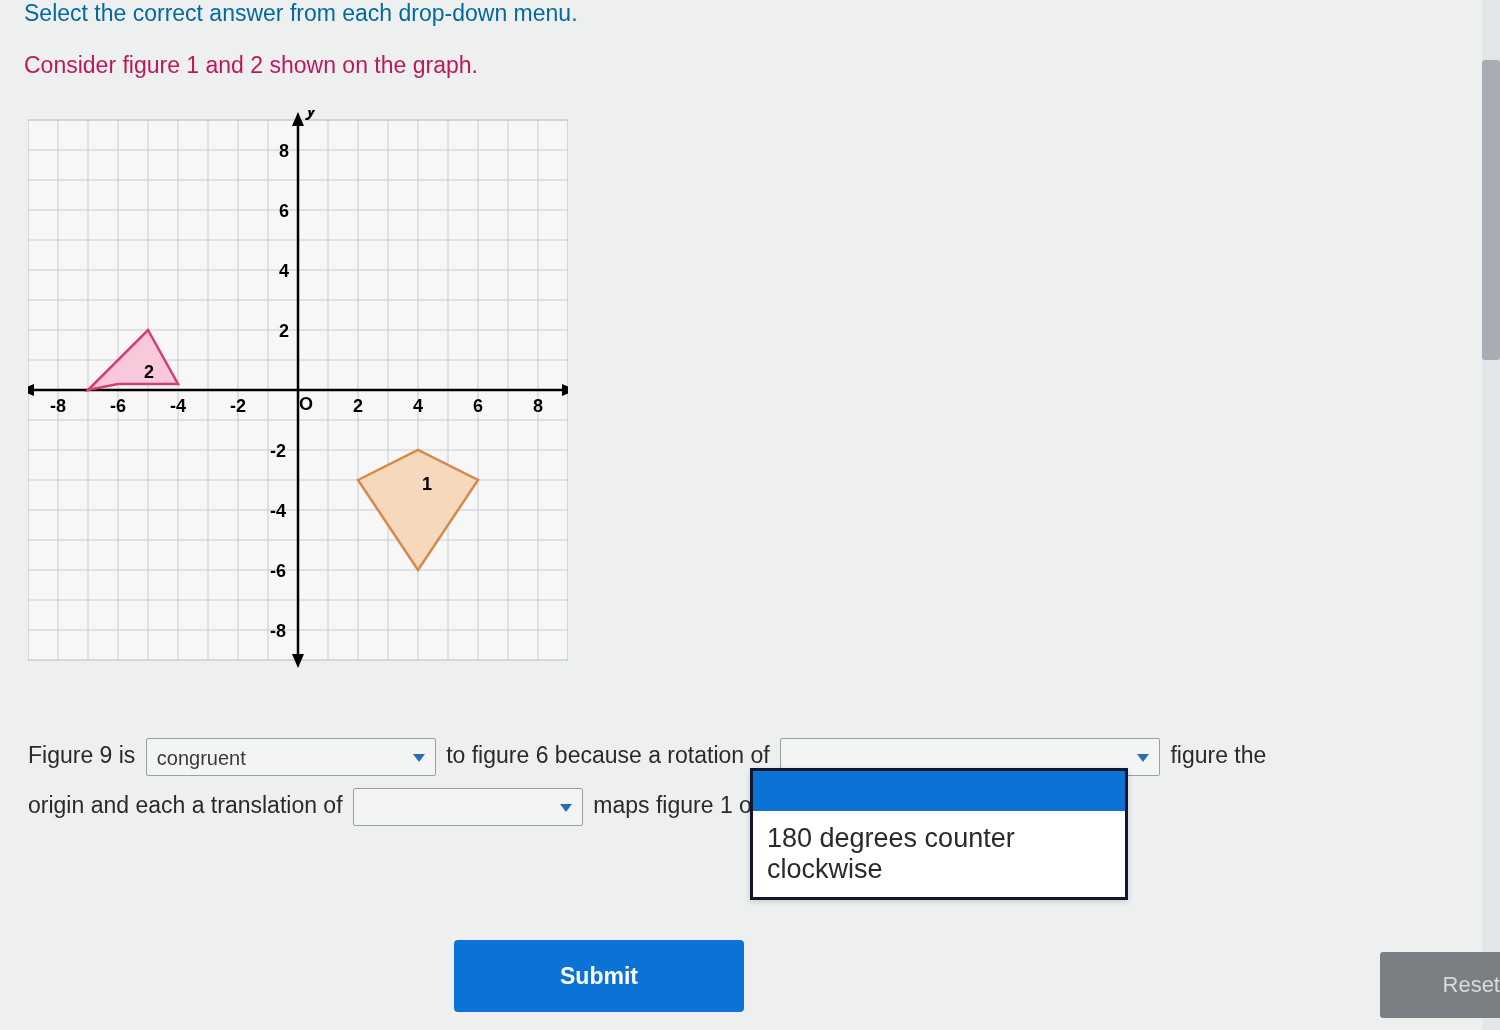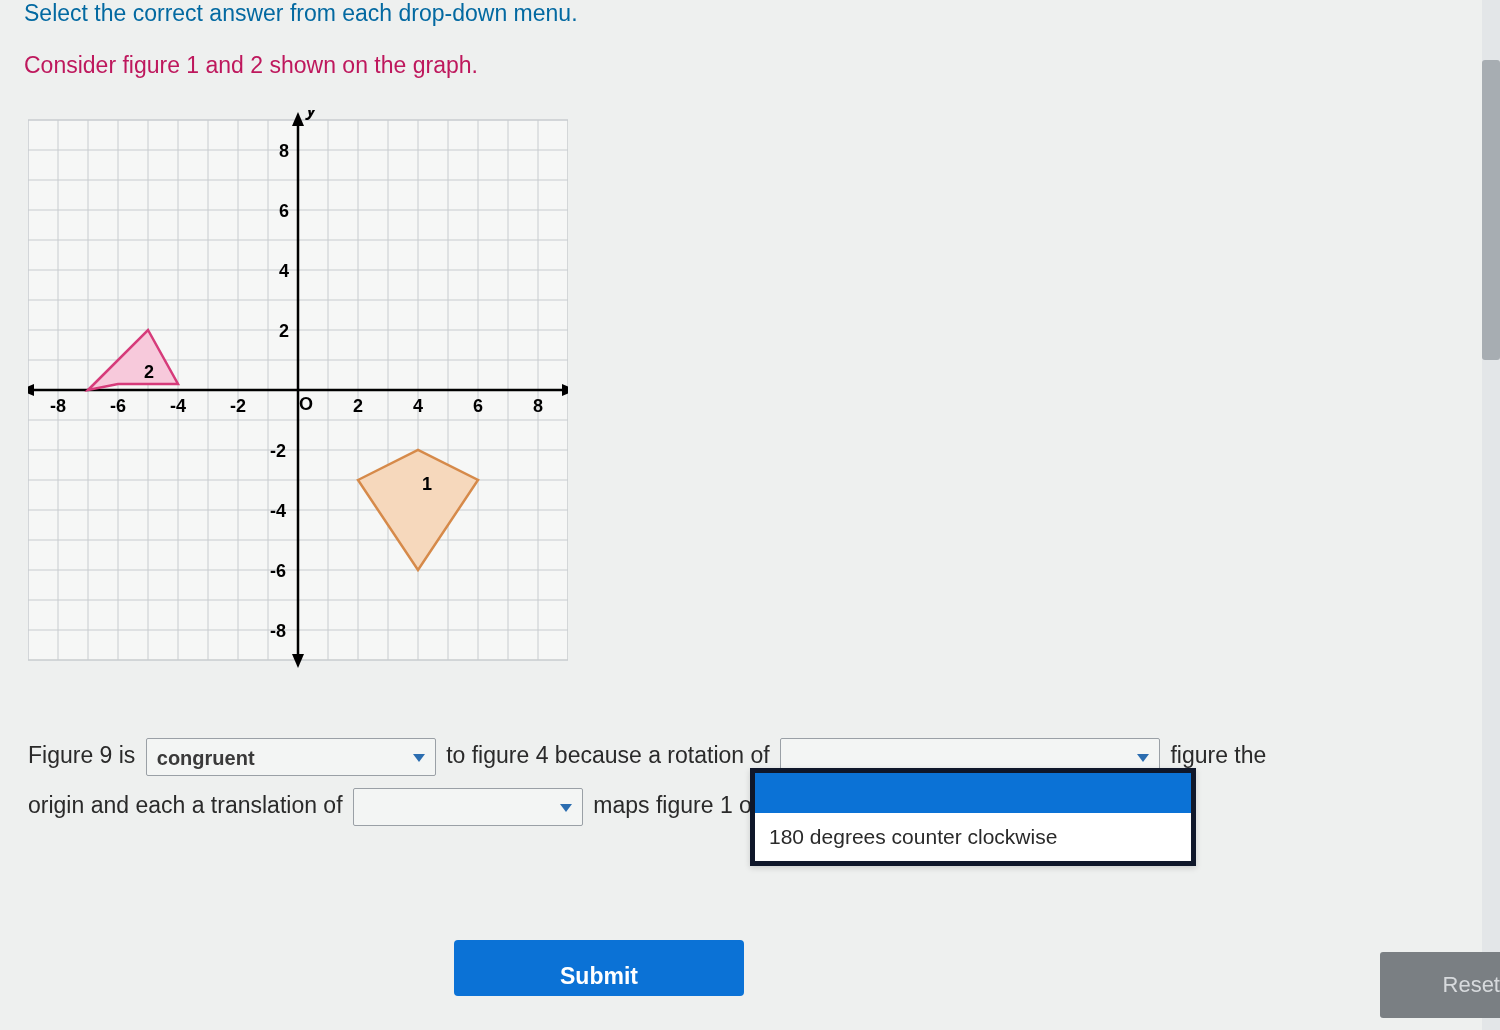--- a/index.html
+++ b/index.html
@@ -47,63 +47,62 @@
     border: 1px solid #9aa0a6;
     border-radius: 2px;
     background: #f3f5f4;
     height: 38px;
     line-height: 38px;
     padding: 0 32px 0 10px;
     position: relative;
     color: #3a3a3a;
     font-size: 20px;
     margin: 0 4px;
-    font-weight: bold;
   }
   .select .tri {
     position: absolute;
     right: 10px;
     top: 15px;
     width: 0; height: 0;
     border-left: 6px solid transparent;
     border-right: 6px solid transparent;
     border-top: 8px solid #2b6db0;
   }
   .sel1 { width: 290px; }
   .sel2 { width: 380px; }
   .sel3 { width: 230px; }
 
   .dropdown {
     position: absolute;
     top: 768px;
     left: 750px;
-    width: 446px;
+    width: 378px;
     background: #fff;
-    border: 5px solid #0f172a;
+    border: 3px solid #0f172a;
     box-shadow: 0 2px 6px rgba(0,0,0,.15);
-    font-size: 21px;
+    font-size: 27px;
   }
   .dropdown .opt {
     padding: 12px 14px;
     color: #2a2a2a;
     cursor: pointer;
   }
   .dropdown .opt.selected {
     background: #0b72d6;
     color: #fff;
     height: 40px;
     padding: 10px 14px;
   }
 
   .submit {
     position: absolute;
     top: 940px;
     left: 454px;
     width: 290px;
-    height: 56px;
+    height: 72px;
     background: #0b72d6;
     color: #fff;
     font-size: 23px;
     font-weight: 700;
     border: none;
     border-radius: 4px;
     text-align: center;
     line-height: 72px;
     cursor: pointer;
   }
@@ -231,21 +230,21 @@
   <polygon points="330,370 390,340 450,370 390,460" fill="#f6d8bc" stroke="#d68a4a" stroke-width="2.5"></polygon>
   <text x="394" y="380" font-size="18" font-weight="700">1</text>
 </svg>
 
 <div class="answer-row">
   <span>Figure 9 is</span>
   <span class="select sel1">
     <span>congruent</span>
     <span class="tri"></span>
   </span>
-  <span>to figure 4 because a rotation of</span>
+  <span>to figure 6 because a rotation of</span>
   <span class="select sel2">
     <span></span>
     <span class="tri"></span>
   </span>
   <span>figure the</span>
   <br>
   <span>origin and each a translation of</span>
   <span class="select sel3">
     <span></span>
     <span class="tri"></span>

